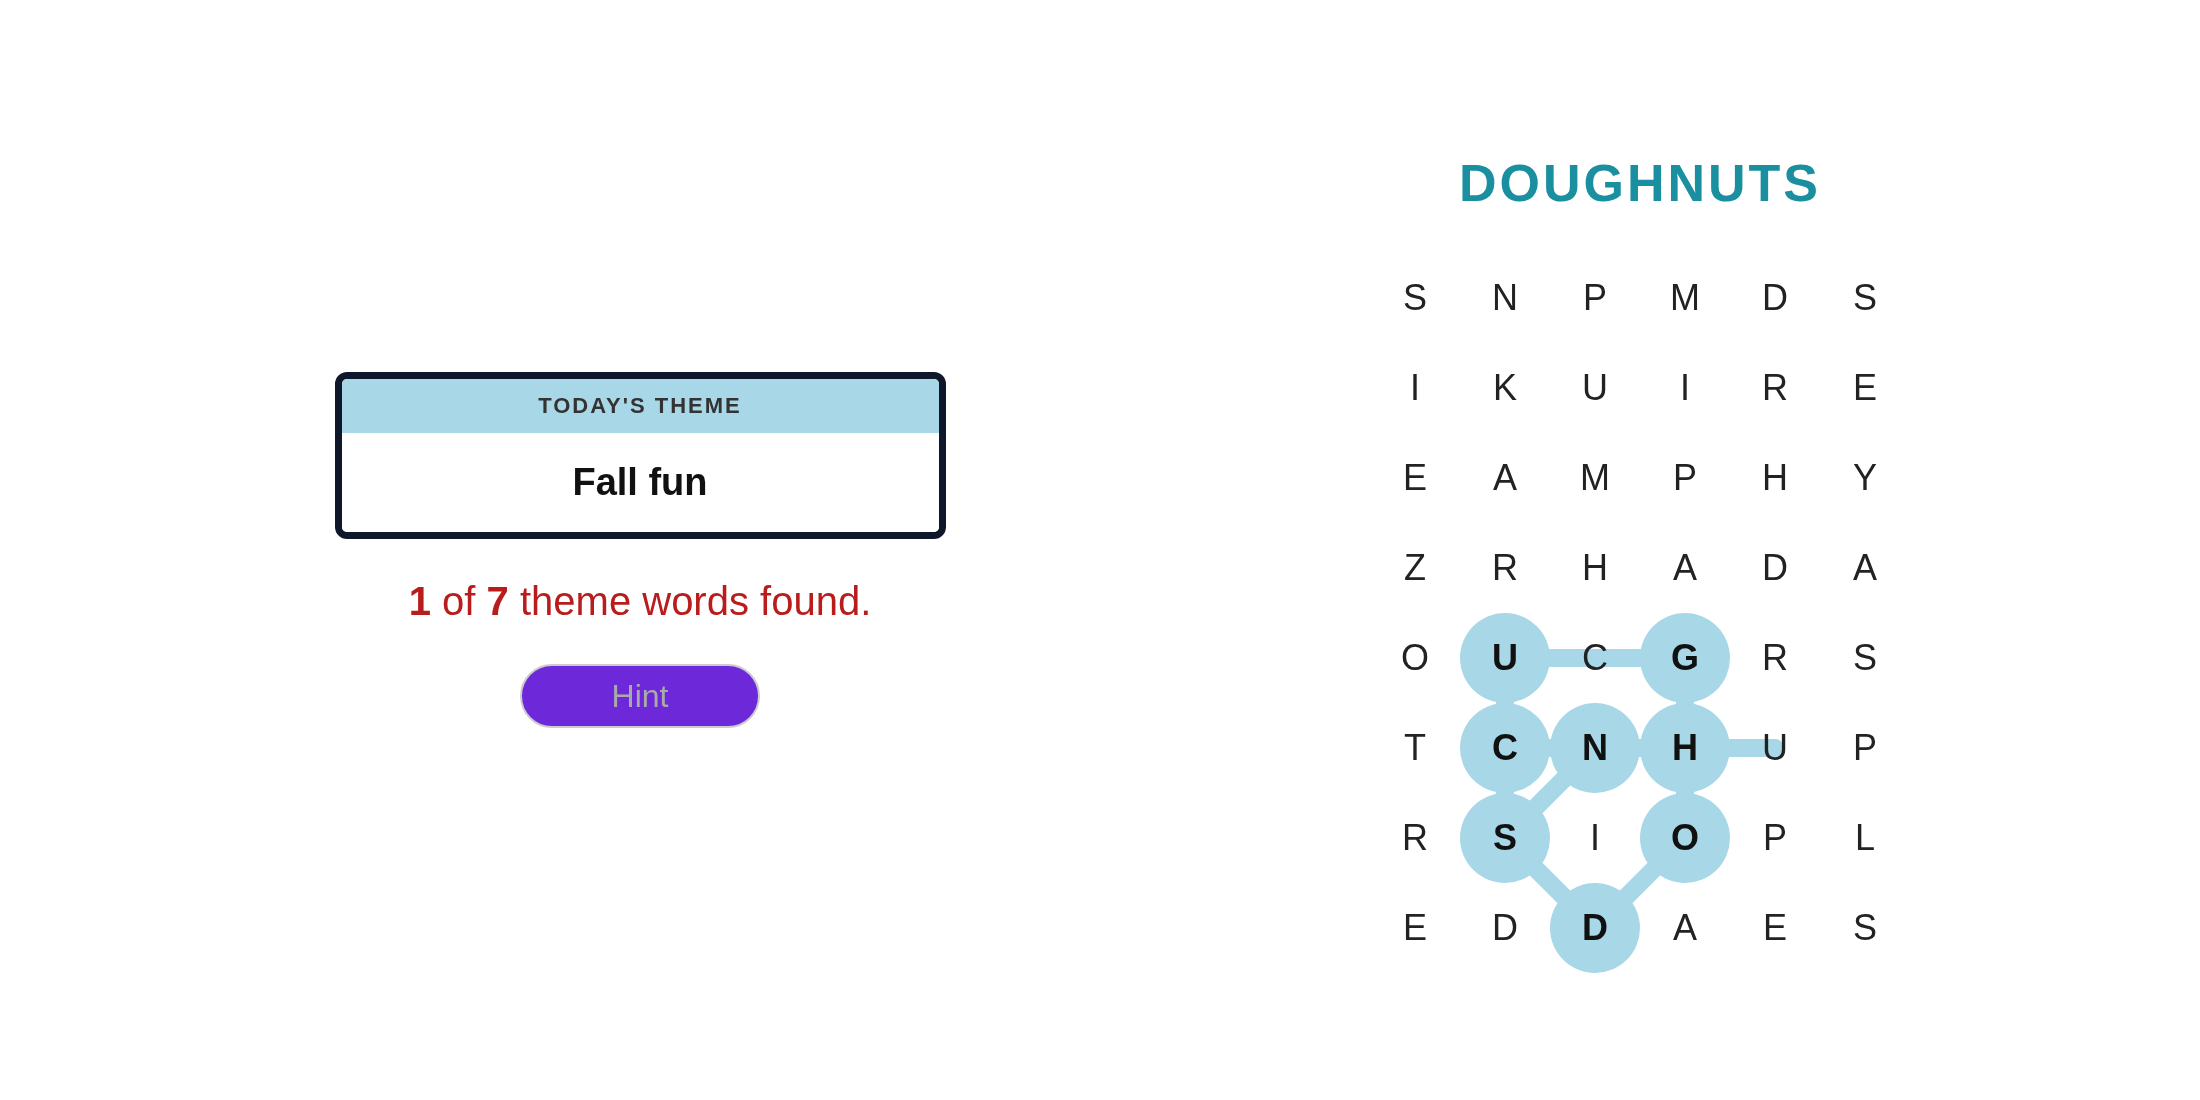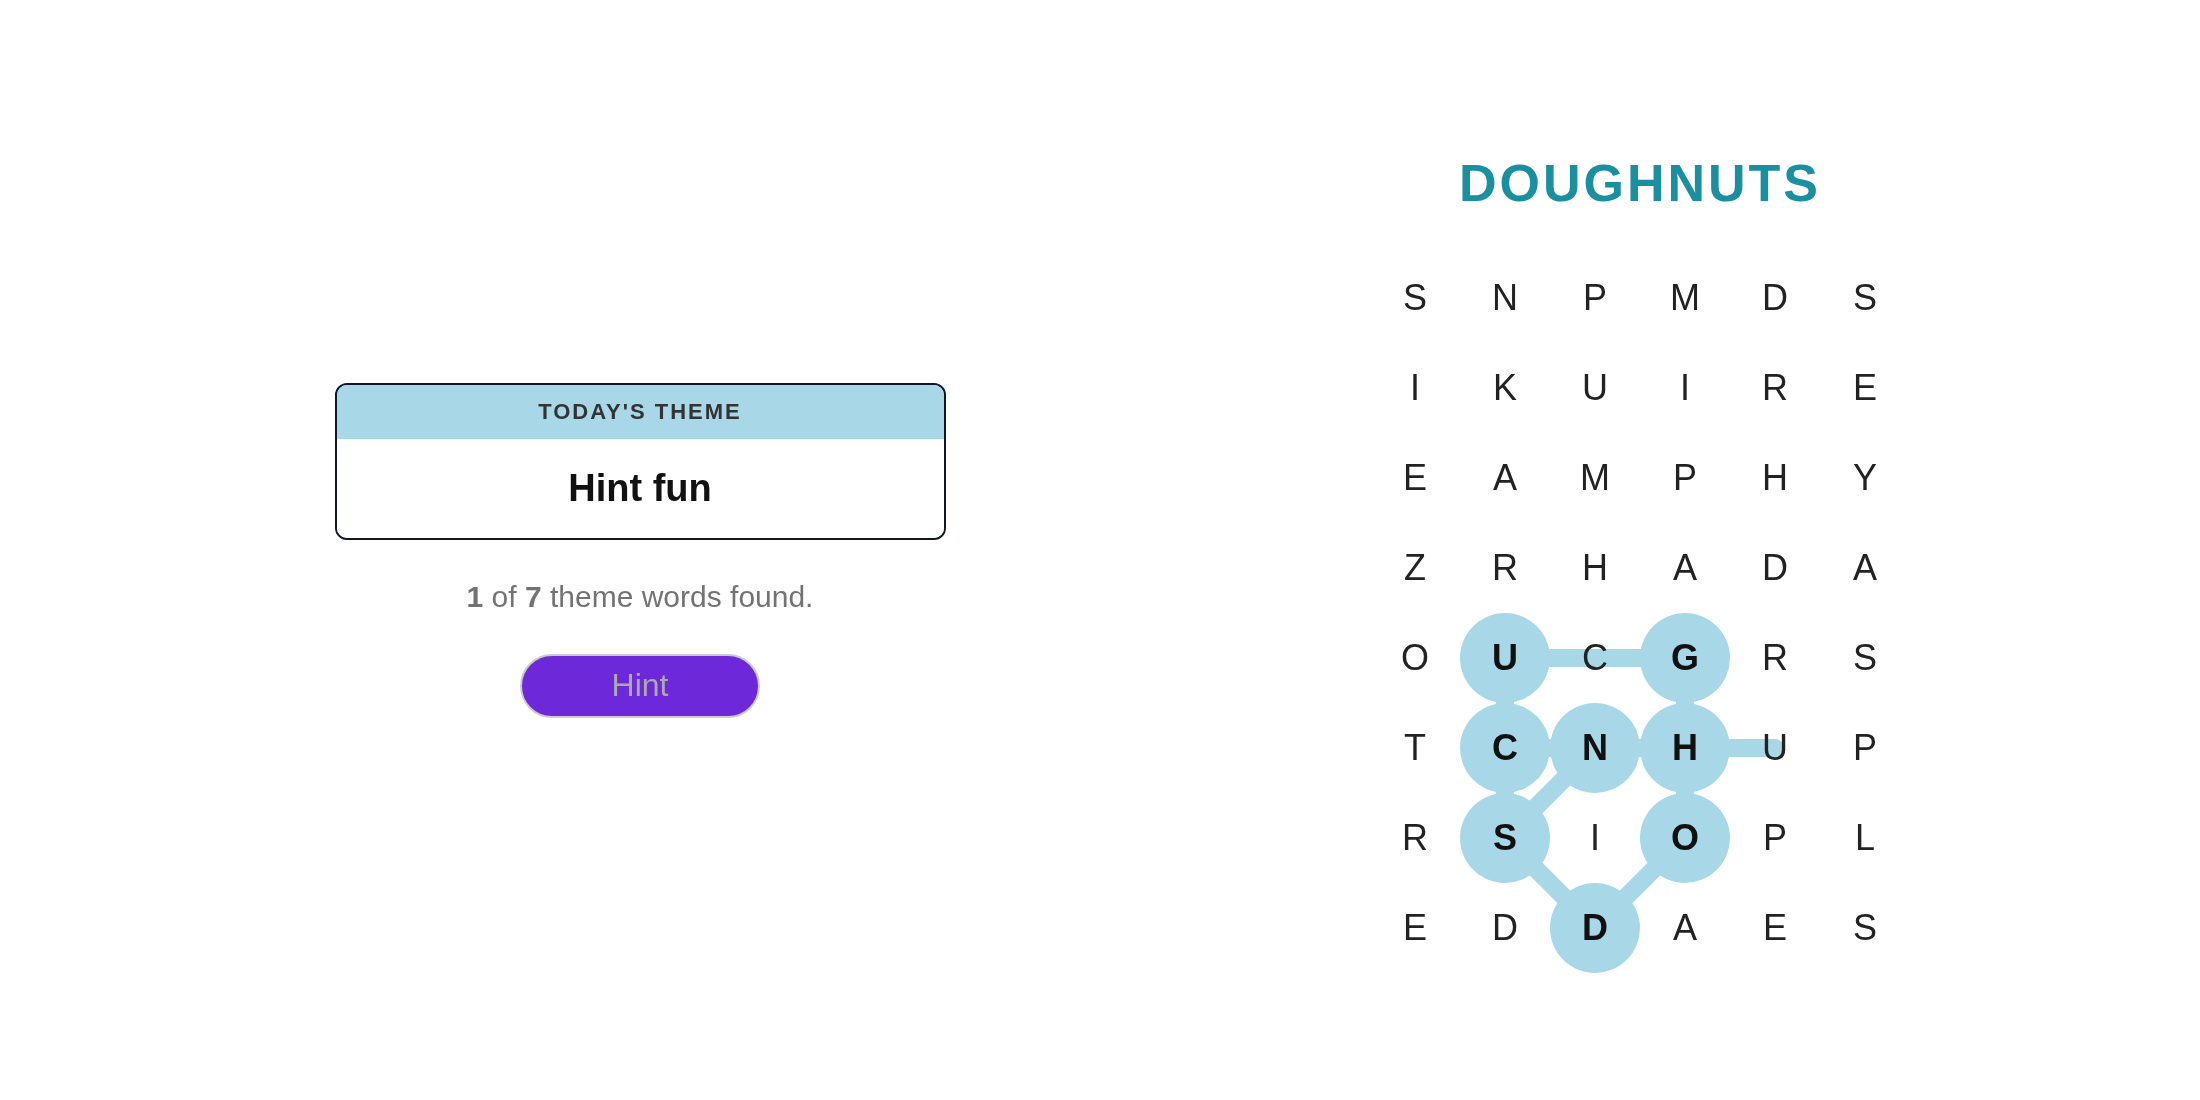--- a/index.html
+++ b/index.html
@@ -27,21 +27,21 @@
     .left-panel {
       display: flex;
       flex-direction: column;
       align-items: center;
       gap: 40px;
       width: 700px;
     }
 
     .theme-box {
       width: 611px;
-      border: 2px solid #0f172a;
+      border: 7px solid #0f172a;
       border-radius: 12px;
       overflow: hidden;
     }
 
     .theme-header {
       background: #a8d8e8;
       text-align: center;
       padding: 14px 20px;
       font-family: Arial, sans-serif;
       font-size: 22px;
@@ -55,22 +55,22 @@
       text-align: center;
       padding: 28px 20px;
       font-family: Arial, sans-serif;
       font-size: 38px;
       font-weight: 700;
       color: #111;
     }
 
     .found-text {
       font-family: Arial, sans-serif;
-      font-size: 30px;
-      color: #737373;
+      font-size: 40px;
+      color: #b91c1c;
     }
 
     .found-text .num {
       font-weight: 700;
     }
 
     .hint-button {
       width: 240px;
       height: 64px;
       border: 2px solid #ccc;
@@ -147,21 +147,21 @@
   </style>
 </head>
 <body>
 
 <div class="container">
 
   <div class="left-panel">
 
     <div class="theme-box">
       <div class="theme-header">TODAY'S THEME</div>
-      <div class="theme-body">Hint fun</div>
+      <div class="theme-body">Fall fun</div>
     </div>
 
     <div class="found-text">
       <span class="num">1</span>
       <span> of </span>
       <span class="num">7</span>
       <span>theme words found.</span>
     </div>
 
     <button class="hint-button">Hint</button>

